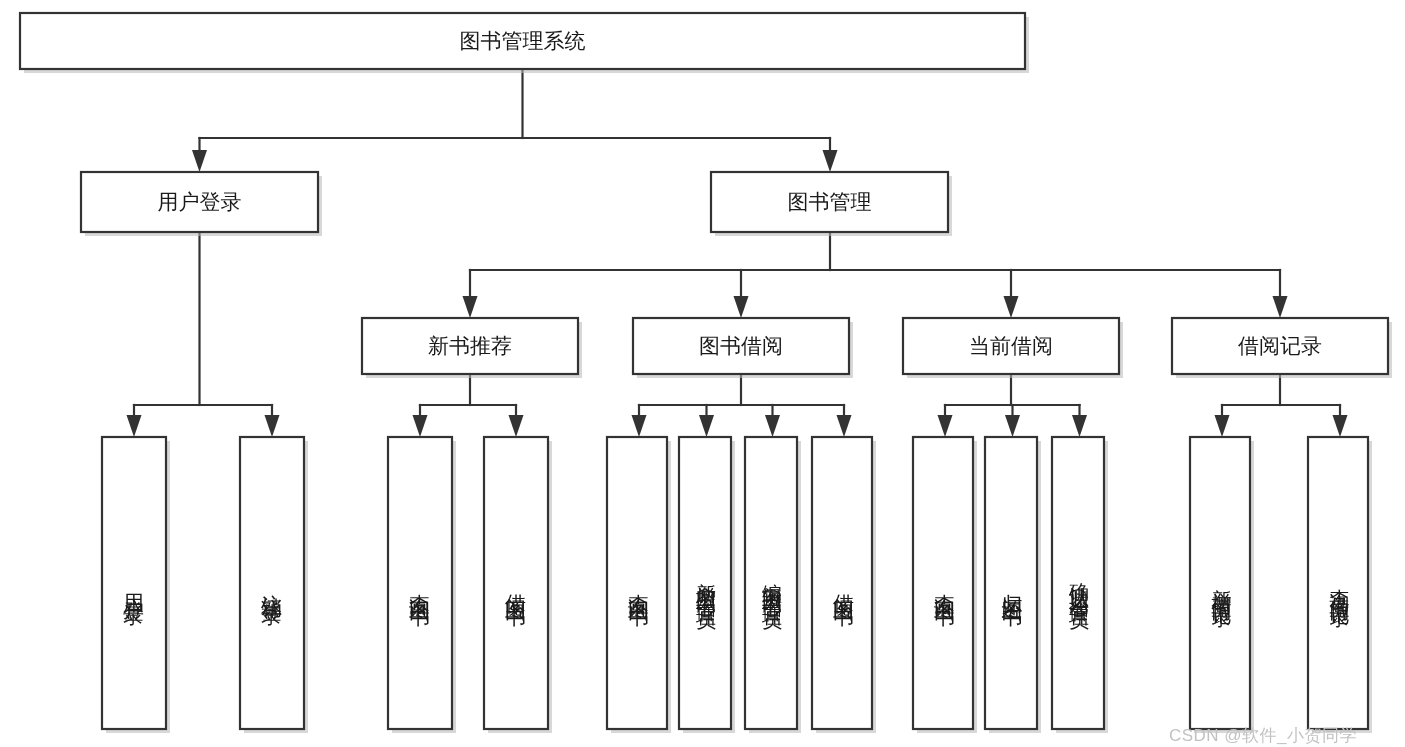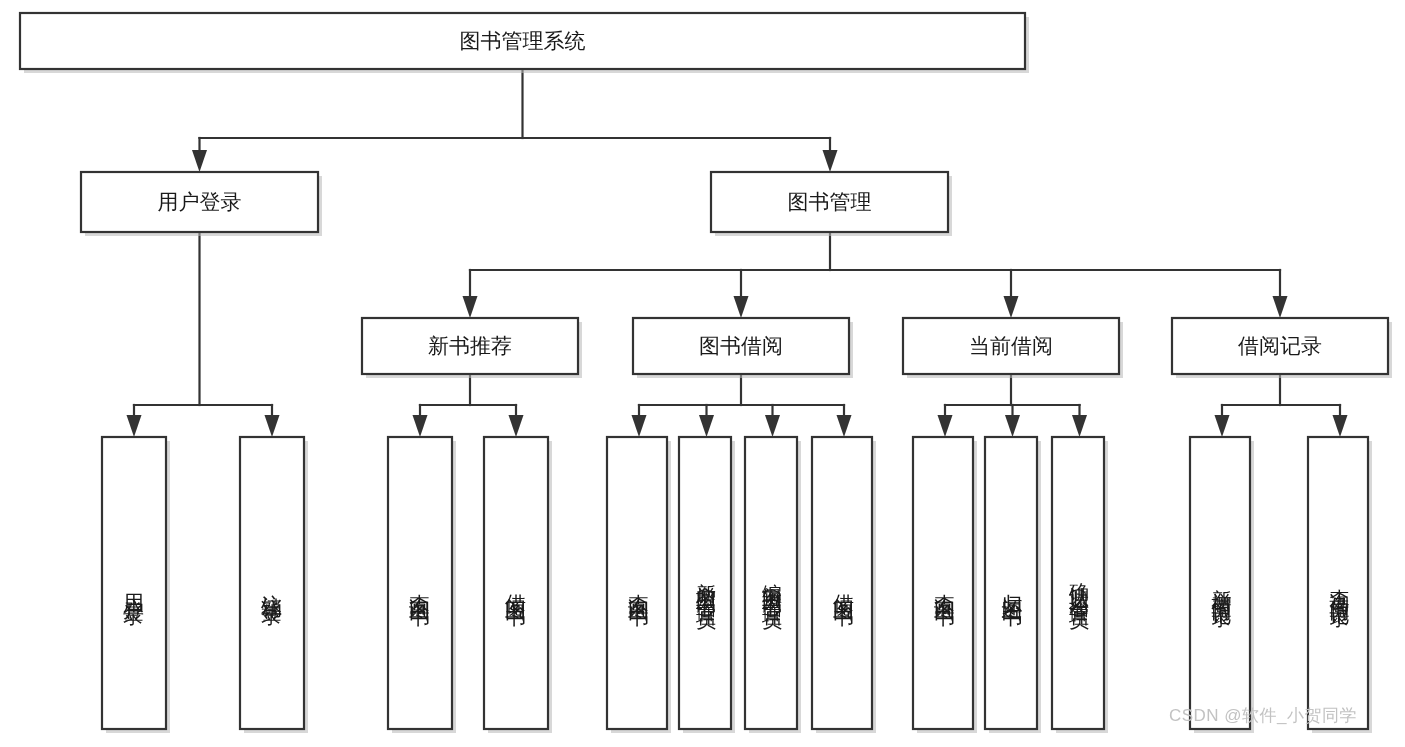--- a/index.html
+++ b/index.html
@@ -47,21 +47,21 @@
   .node-label {
     font-family: "Liberation Sans", "DejaVu Sans", sans-serif;
     font-size: 21px;
     fill: #1a1a1a;
     text-anchor: middle;
     dominant-baseline: middle;
   }
   .watermark {
     position: absolute;
     right: 8px;
-    bottom: 20px;
+    bottom: 0;
     font-family: "Liberation Sans", "DejaVu Sans", sans-serif;
     font-size: 17px;
     color: #c2c2c2;
     white-space: nowrap;
     letter-spacing: 0.5px;
     user-select: none;
   }
 </style>
 </head>
 <body>

